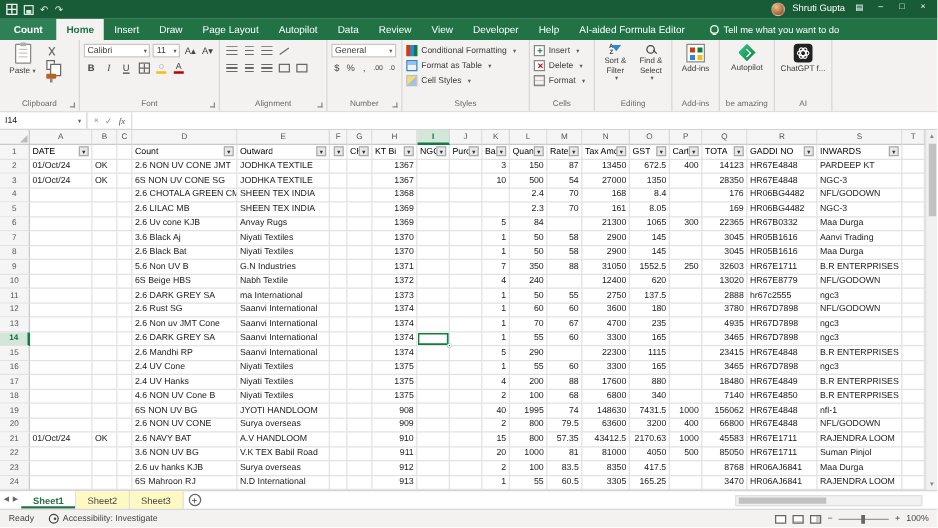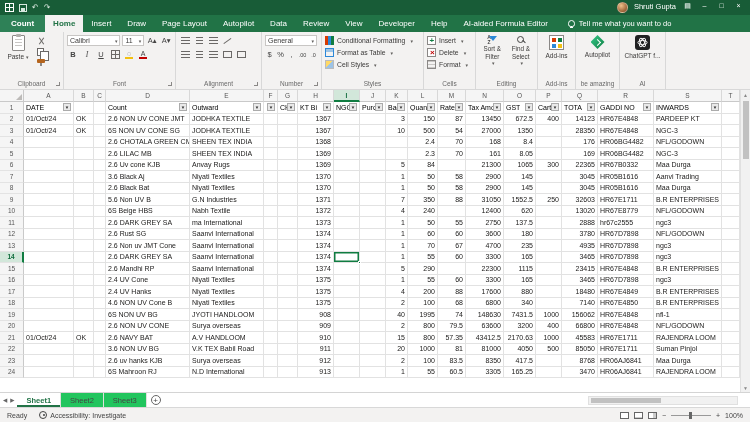--- a/index.html
+++ b/index.html
@@ -126,21 +126,21 @@
 
   .vscroll { position:absolute; right:0; top:0; bottom:0; width:10px; background:#f1f1f1; border-left:1px solid #e0e0e0; display:flex; flex-direction:column; align-items:center; font-size:5px; color:#888; }
   .vthumb { width:6px; height:58px; background:#c1c1c1; margin-top:2px; }
   .sbarrow { height:9px; display:flex; align-items:center; justify-content:center; width:100%; }
   .sbarrow.bottom { margin-top:auto; }
 
   
   .sheetbar { height:15px; background:#fff; border-top:1px solid #d4d4d4; display:flex; align-items:stretch; font-size:7.5px; color:#444; flex:none; }
   .sheet-nav { display:flex; align-items:center; padding:0 3px; color:#666; font-size:5.5px; gap:3px; }
   #sheet-tab-strip { display:flex; align-items:stretch; }
-  .stab { padding:0 9px; display:flex; align-items:center; border-right:1px solid #e1dfdd; background:#22c55e; }
+  .stab { padding:0 9px; display:flex; align-items:center; border-right:1px solid #e1dfdd; background:#fef9c3; }
   .stab.active { background:#fff; color:#217346; font-weight:bold; box-shadow: inset 0 -2px 0 #217346; }
   .addsheet { width:10px; height:10px; border:1px solid #666; border-radius:50%; display:flex; align-items:center; justify-content:center; font-size:8px; margin:auto 4px; color:#444; }
   .hscroll { margin-left:auto; width:150px; height:9px; background:#f1f1f1; border:1px solid #e0e0e0; position:relative; align-self:center; margin-right:12px; }
   .hthumb { position:absolute; left:2px; top:1px; width:70px; height:5px; background:#c1c1c1; }
 
   
   .statusbar { height:15px; background:#f3f2f1; border-top:1px solid #d8d8d8; display:flex; align-items:center; font-size:7px; color:#444; padding:0 7px; gap:12px; flex:none; }
   .acc { display:flex; align-items:center; gap:3px; }
   .acc-icon { width:8px; height:8px; border:1px solid #444; border-radius:50%; position:relative; }
   .acc-icon::after { content:""; position:absolute; left:2.5px; top:1.5px; width:2px; height:2px; border-radius:50%; background:#444; }
@@ -417,20 +417,32 @@
         </span>
         <span>ChatGPT f...</span>
       </div>
       <div class="rg-label">
           <span>AI</span>
         </div>
     </div>
 
   </div>
 
+  <div class="fbar">
+    <div class="namebox">
+      <span>I14</span>
+      <span class="dd">▾</span>
+    </div>
+    <div class="fxbtns">
+      <span>×</span>
+      <span>✓</span>
+      <span class="fx">fx</span>
+    </div>
+    <div class="finput"></div>
+  </div>
 
   <div class="sheet-area">
     <div class="grid" id="grid">
         <div class="gridrow colhdr-row">
           <div class="corner"></div>
           <div class="colhdr" style="width: 50px;">A</div>
           <div class="colhdr" style="width: 20px;">B</div>
           <div class="colhdr" style="width: 12px;">C</div>
           <div class="colhdr" style="width: 84px;">D</div>
           <div class="colhdr" style="width: 74px;">E</div>

